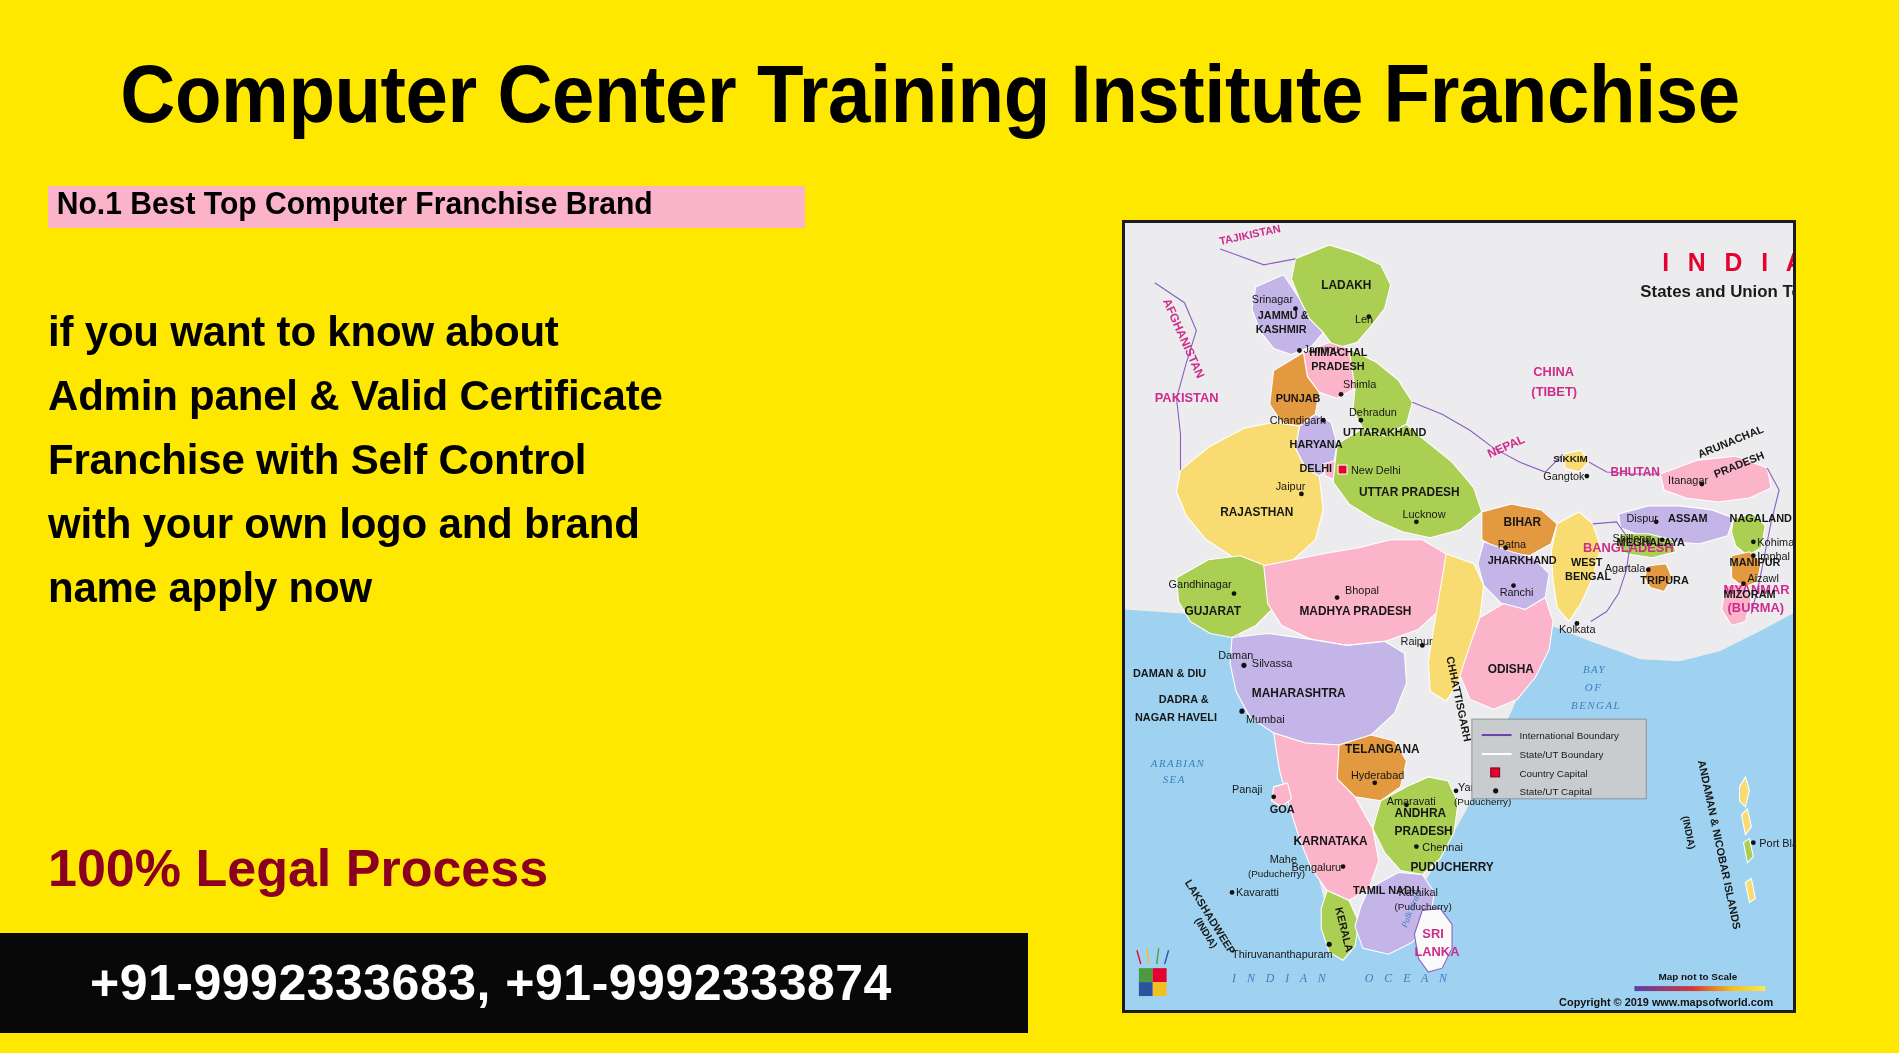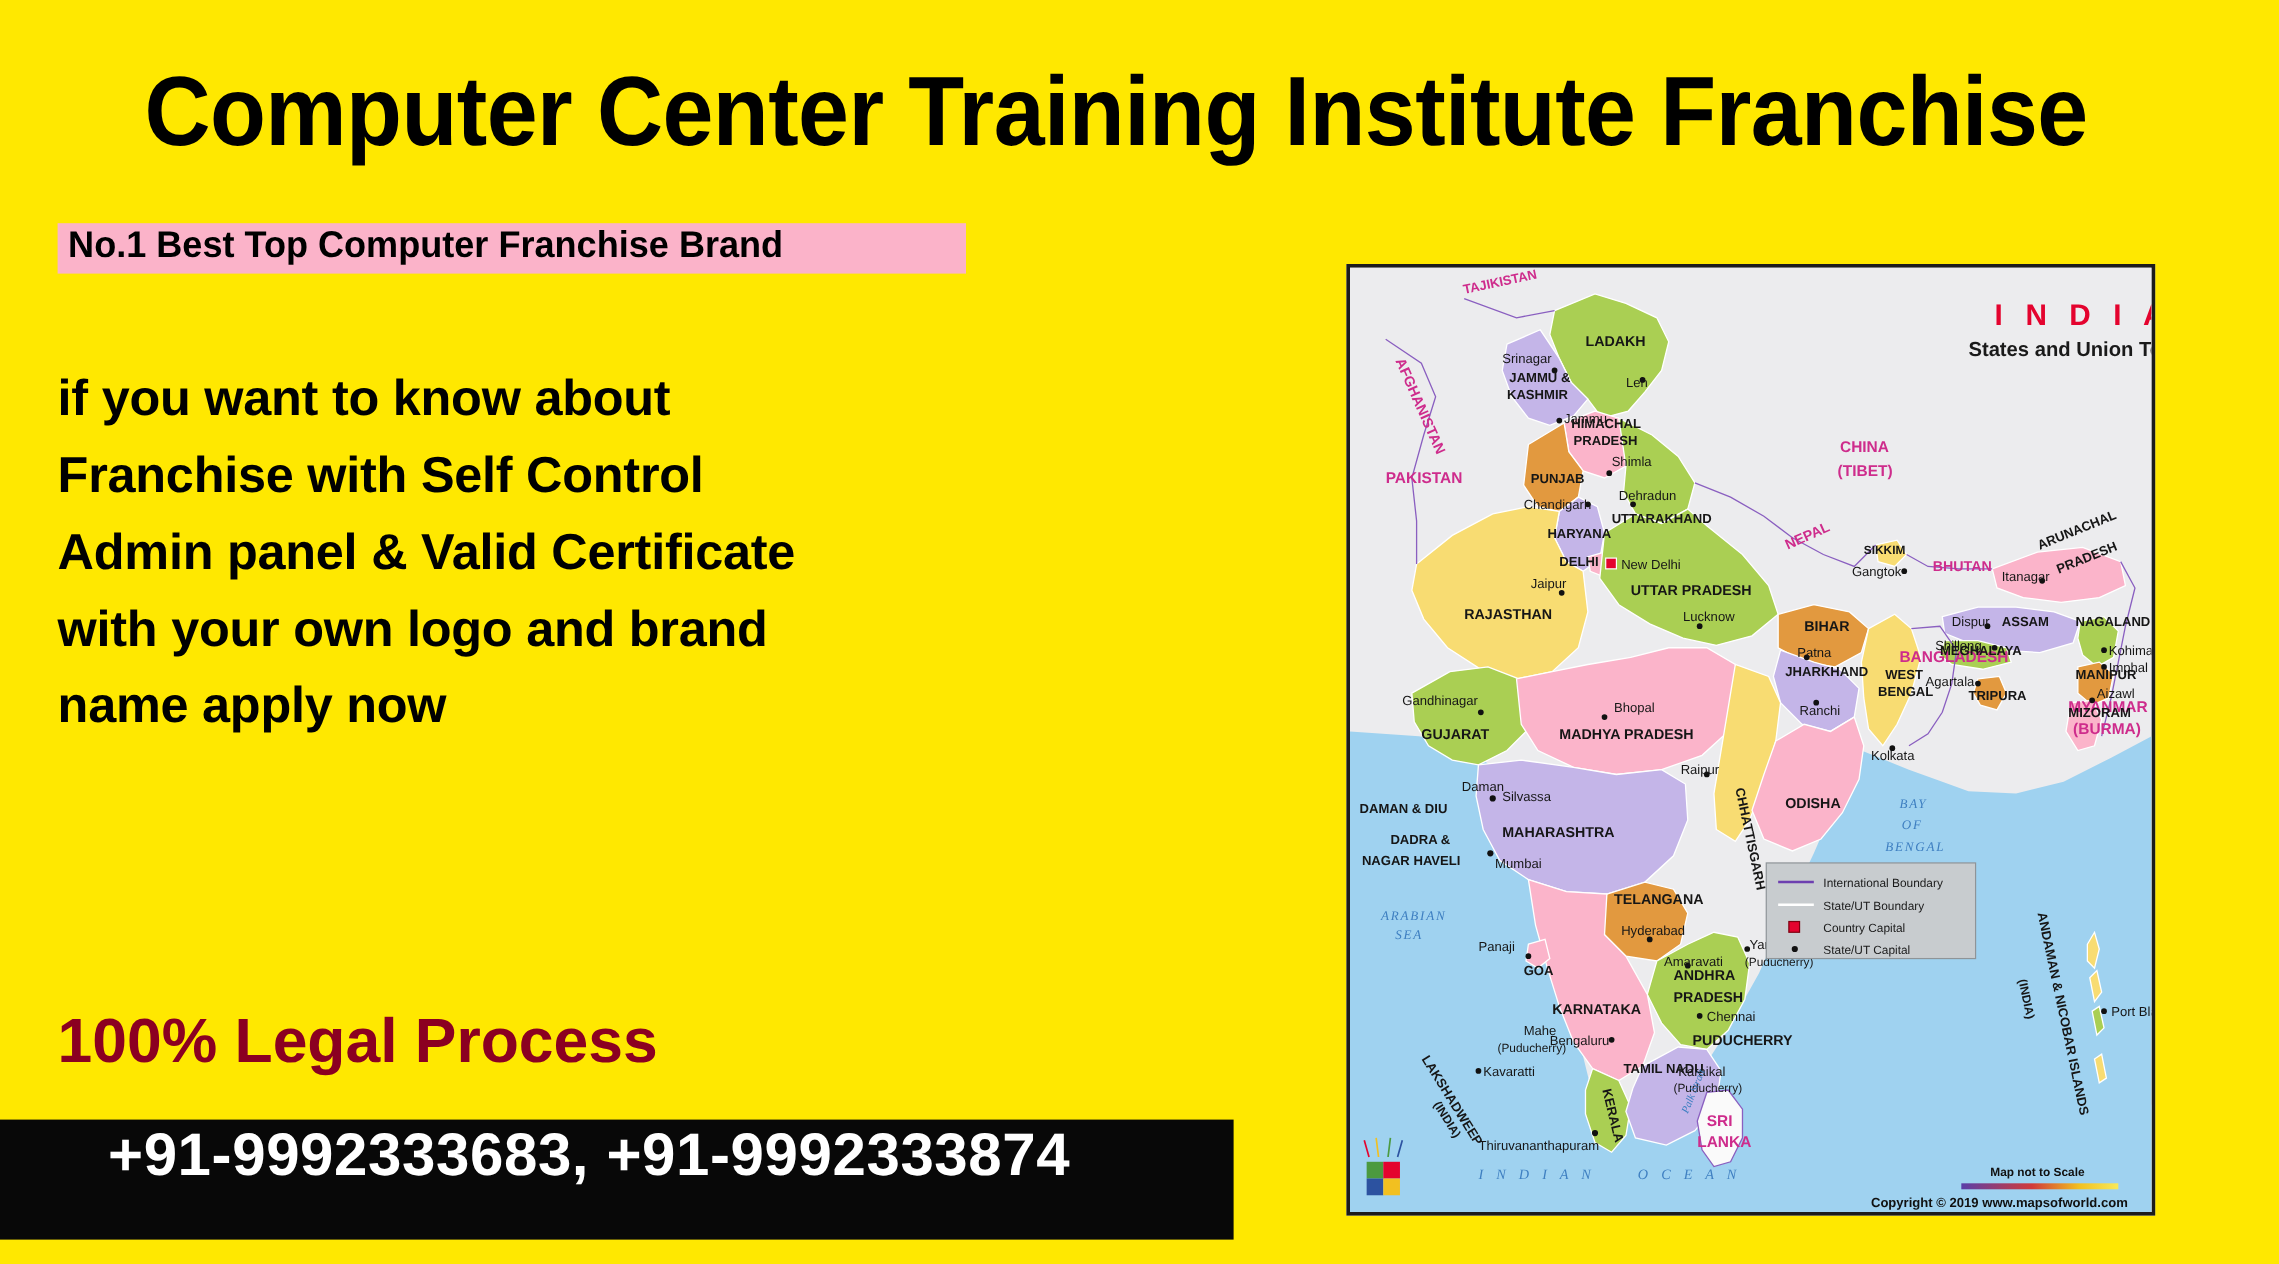--- a/index.html
+++ b/index.html
@@ -61,21 +61,21 @@
     line-height:86px;
     color:#8B0021;
     white-space:nowrap;
     letter-spacing:0px;
   }
 
   
   .phonebar{
     position:absolute;left:0;top:933px;width:1028px;height:100px;
     background:#080808;
-    display:flex;
+    display:flex;align-items:center;
   }
   .phonebar span{
     font-family:"Liberation Sans Narrow","Liberation Sans",sans-serif;
     font-weight:bold;font-size:50px;color:#FFFFFF;
     padding-left:90px;white-space:nowrap;
     letter-spacing:0.5px;
   }
 
   
   .mapframe{
@@ -103,22 +103,22 @@
 <div id="poster">
 
   <div class="headline">Computer Center Training Institute Franchise</div>
 
   <div class="badge">
     <span>No.1 Best Top Computer Franchise Brand</span>
   </div>
 
   <div class="bodycopy">
     <div>if you want to know about</div>
+    <div>Admin panel &amp; Valid Certificate</div>
     <div>Franchise with Self Control</div>
-    <div>Admin panel &amp; Valid Certificate</div>
     <div>with your own logo and brand</div>
     <div>name apply now</div>
   </div>
 
   <div class="legal">100% Legal Process</div>
 
   <div class="phonebar">
     <span>+91-9992333683, +91-9992333874</span>
   </div>
 

